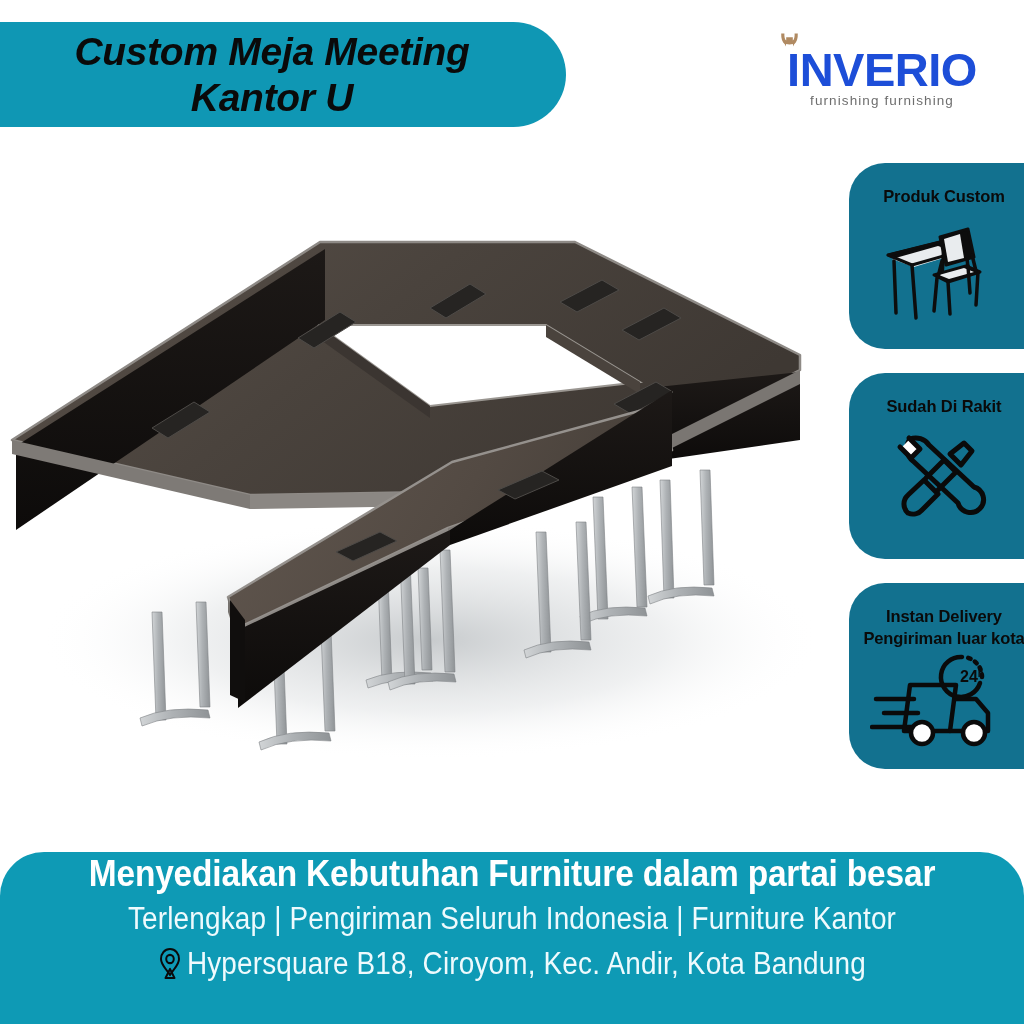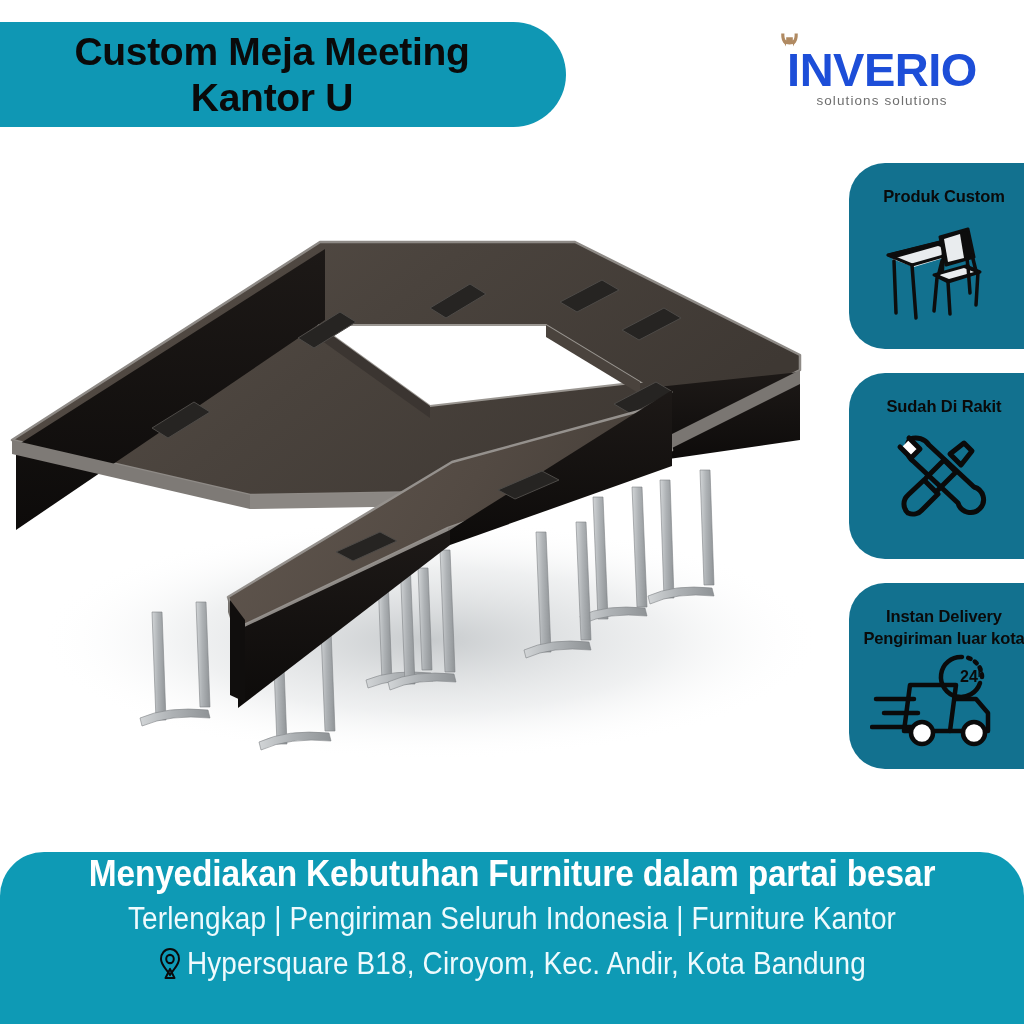--- a/index.html
+++ b/index.html
@@ -22,20 +22,21 @@
     padding:0 40px 0 18px;
   }
   #title-banner .tline{
     color:#0a0a0a;
     font-weight:700;
     font-size:39px;
     line-height:46px;
     letter-spacing:-0.3px;
     white-space:nowrap;
     text-align:left;
+    font-style:italic;
   }
 
   
   #logo{
     position:absolute; left:772px; top:45px;
     width:220px; text-align:center;
   }
   #logo-word{
     position:relative;
     color:#1d4ed8;
@@ -144,21 +145,21 @@
   <div class="tline">Kantor U</div>
 </div>
 
 <div id="logo">
   <div id="logo-word">
     <svg id="logo-sofa-dot" viewBox="0 0 19 14">
       <path d="M1.2 0.6 C1.0 5.5 2.2 9.4 5.0 11.5 L5.6 13.6 L6.2 11.0 L9.5 11.4 L12.8 11.0 L13.4 13.6 L14.0 11.5 C16.8 9.4 18.0 5.5 17.8 0.6 L14.6 0.6 C14.8 4.0 14.3 6.4 12.8 7.6 L12.8 4.3 L6.2 4.3 L6.2 7.6 C4.7 6.4 4.2 4.0 4.4 0.6 Z" fill="#b08a62"></path>
     </svg>
     <span>INVERIO</span>
   </div>
-  <div id="logo-tag">solutions solutions</div>
+  <div id="logo-tag">furnishing furnishing</div>
 </div>
 
 <div id="product-stage">
   <svg width="850" height="700" viewBox="0 0 850 700">
     <defs>
       <linearGradient id="topA" x1="0" y1="0" x2="1" y2="0.4">
         <stop offset="0" stop-color="#595049"></stop>
         <stop offset="0.5" stop-color="#4a433d"></stop>
         <stop offset="1" stop-color="#3e3833"></stop>
       </linearGradient>

